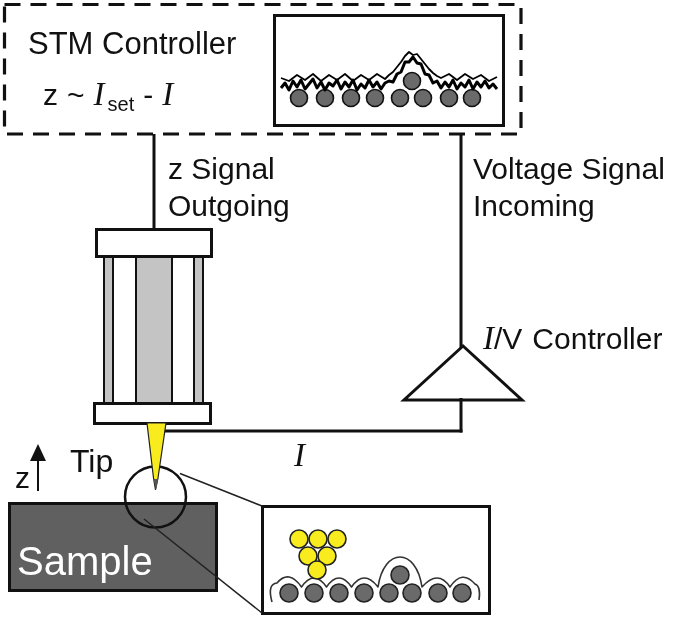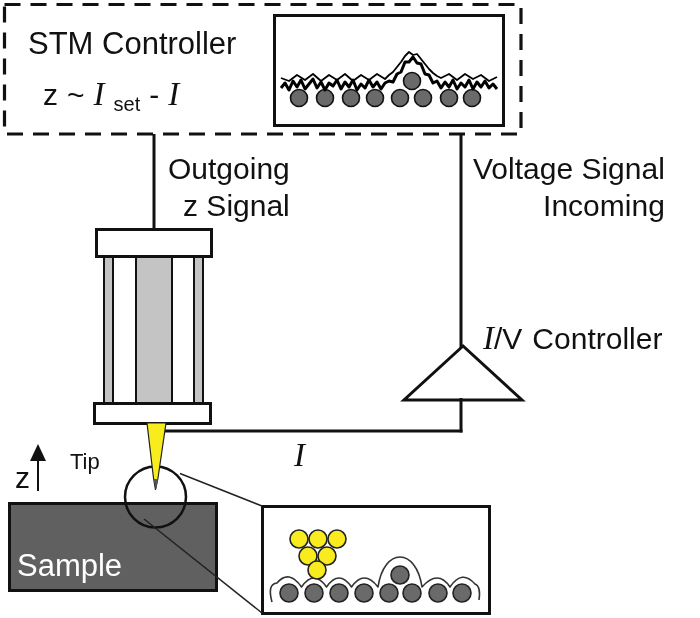--- a/index.html
+++ b/index.html
@@ -1,33 +1,33 @@
 <!DOCTYPE html>
 <html><head>
 <meta charset="utf-8">
 <style>
   html,body{margin:0;padding:0;background:#fff;}
   #stage{position:relative;width:700px;height:618px;background:#ffffff;overflow:hidden;
-         font-family:"Liberation Sans",sans-serif;color:#111;text-align:right;}
+         font-family:"Liberation Sans",sans-serif;color:#111;}
   .label{position:absolute;font-size:30px;line-height:37px;white-space:nowrap;z-index:6;color:#111;}
   .title{font-size:31px;}
   .serifI{font-family:"Liberation Serif",serif;font-style:italic;font-size:33px;line-height:30px;}
   .formula{position:absolute;left:43px;top:78px;display:flex;align-items:baseline;gap:9px;
            font-size:30px;z-index:6;}
-  .subscr{font-size:20px;position:relative;bottom:-6px;margin-left:9px;}
+  .subscr{font-size:20px;position:relative;bottom:-6px;margin-left:3px;}
   .box{position:absolute;box-sizing:border-box;border:3px solid #111;background:#fff;}
   
   #piezo-body{position:absolute;left:103px;top:257px;width:101px;height:148px;z-index:2;}
   .piezo-col{position:absolute;top:0;height:100%;background:#c4c4c4;box-sizing:border-box;
              border-left:2.5px solid #111;border-right:2.5px solid #111;}
   .cap{z-index:3;}
   
   #sample{position:absolute;left:8px;top:502px;width:210px;height:90px;box-sizing:border-box;
           border:3px solid #111;background:#606060;z-index:1;}
-  #sample-label{position:absolute;left:6px;bottom:5px;font-size:31px;color:#ffffff;}
+  #sample-label{position:absolute;left:6px;bottom:5px;font-size:40px;color:#ffffff;}
   
   #scan-inset{left:273px;top:14px;width:232px;height:113px;z-index:2;}
   #tunnel-inset{left:261px;top:505px;width:230px;height:110px;z-index:2;}
   #lines-layer{position:absolute;left:0;top:0;z-index:5;pointer-events:none;}
 </style>
 </head>
 <body>
 
 <div id="stage">
 
@@ -53,43 +53,43 @@
         <circle cx="173" cy="81" r="8.5" stroke="#111" stroke-width="1.6" fill="#6a6a6a"></circle>
         <circle cx="196" cy="81" r="8.5" stroke="#111" stroke-width="1.6" fill="#6a6a6a"></circle>
         <circle cx="136" cy="64" r="8.5" stroke="#111" stroke-width="1.6" fill="#6a6a6a"></circle>
       </g>
       <polyline fill="none" stroke="#000" stroke-width="3" stroke-linejoin="round" points="5,71 9,66 13,73 17,64 21,70 25,63 29,72 33,67 37,62 41,71 45,65 49,73 53,66 57,69 61,63 65,72 69,65 73,70 77,63 81,73 85,67 89,71 93,63 97,70 101,65 105,72 109,66 113,64 117,65 121,57 125,55 129,45 133,45 137,40 141,46 145,47 149,57 153,58 157,66 161,64 165,71 169,65 173,70 177,63 181,72 185,66 189,70 193,63 197,72 201,65 205,70 209,64 213,71 217,67 221,72"></polyline>
       <polyline fill="none" stroke="#000" stroke-width="1.8" stroke-linejoin="round" points="5,61 13,64 21,58 29,63 37,57 45,64 53,58 61,63 69,57 77,64 85,58 93,63 101,57 109,62 113,58 117,55 121,50 125,45 129,39 133,35 137,38 141,37 145,42 149,47 153,52 157,56 161,59 165,61 173,57 181,63 189,57 197,62 205,58 213,64 221,60"></polyline>
     </svg>
   </div>
 
   <div class="label" style="left:168px;top:150px;">
+    <div>z Signal</div>
     <div>Outgoing</div>
-    <div>z Signal</div>
   </div>
   <div class="label" style="left:473px;top:150px;">
     <div>Voltage Signal</div>
     <div>Incoming</div>
   </div>
 
   <div class="box cap" style="left:95px;top:228px;width:118px;height:30px;"></div>
   <div id="piezo-body">
     <div class="piezo-col" style="left:0;width:11px;"></div>
     <div class="piezo-col" style="left:32px;width:38px;"></div>
     <div class="piezo-col" style="left:90px;width:11px;"></div>
   </div>
   <div class="box cap" style="left:93px;top:402px;width:119px;height:23px;"></div>
 
   <div class="label" style="left:483px;top:320px;">
     <span class="serifI">I</span><span>/</span><span style="margin-right:10px;">V</span><span>Controller</span>
   </div>
 
   <div class="label serifI" style="left:294px;top:440px;">I</div>
 
-  <div class="label" style="left:70px;top:443px;font-size:22px;">Tip</div>
+  <div class="label" style="left:70px;top:443px;font-size:32px;">Tip</div>
   <div class="label" style="left:15px;top:459px;">z</div>
 
   <div id="sample">
     <div id="sample-label">Sample</div>
   </div>
 
   <div class="box" id="tunnel-inset">
     <svg width="224" height="104" viewBox="0 0 224 104">
       <path fill="none" stroke="#333" stroke-width="1.6" stroke-linejoin="round" d="M 8 94 Q 3 76 13 75 Q 25 61 37.5 79 Q 50 61 62.5 79 Q 75 61 87.5 79 Q 100 61 114 79 C 120 39 152 39 158 79 Q 174 61 186 79 Q 198 61 211 76 Q 217 78 215 92"></path>
       <g>

